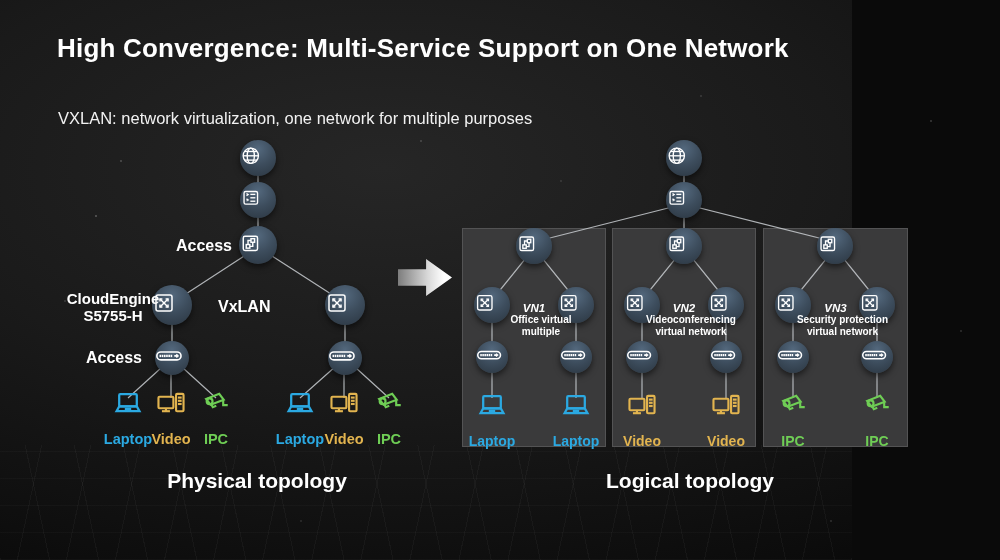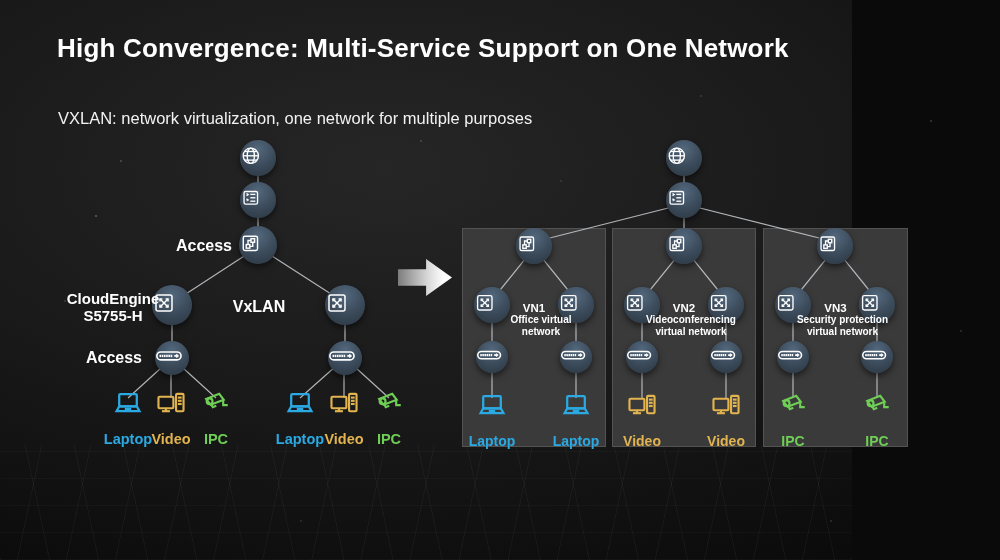--- a/index.html
+++ b/index.html
@@ -37,21 +37,21 @@
 
   .lbl { position:absolute; z-index:3; color:#fff; font-weight:bold; }
   .lbl.two-line { line-height:17px; }
 
   .device { position:absolute; z-index:3; width:56px; display:flex; flex-direction:column;
     align-items:center; gap:8px; text-align:center; }
   .device svg { width:38px; height:32px; }
   .device-label { font-size:14.5px; font-weight:bold; line-height:15px; }
 
   .vn-label { position:absolute; z-index:3; color:#fff; text-align:center; font-weight:bold; }
-  .vn-id { font-size:11.5px; line-height:12px; }
+  .vn-id { font-size:11.5px; line-height:12px;font-style:italic; }
   .vn-desc { font-size:10px; line-height:11.5px;margin-left:14px; }
 
   .arrow { position:absolute; left:398px; top:259px; width:54px; height:37px; z-index:3;
     background: linear-gradient(to right, #7d7d7d 0%, #d8d8d8 55%, #ffffff 85%);
     clip-path: polygon(0% 28%, 52% 28%, 52% 0%, 100% 50%, 52% 100%, 52% 72%, 0% 72%); }
 </style>
 </head>
 <body>
 
 <div id="canvas">
@@ -131,21 +131,21 @@
           <path d="M8 10.4V8h2.4"></path>
           <path d="M13.6 8H16v2.4"></path>
           <path d="M8 13.6V16h2.4"></path>
           <path d="M13.6 16H16v-2.4"></path>
         </svg></span>
   </div>
   <div class="lbl two-line" style="left:50px;top:290px;width:126px;text-align:center;font-size:15px">
     <div>CloudEngine</div>
     <div>S5755-H</div>
   </div>
-  <div class="lbl" style="left:218px;top:298px;width:82px;text-align:center;font-size:16px">VxLAN</div>
+  <div class="lbl" style="left:218px;top:298px;width:82px;text-align:left;font-size:16px">VxLAN</div>
 
   <div class="node access" style="left:155px;top:341px;width:34px;height:34px">
     <span><svg viewBox="0 0 24 24" fill="none" stroke="currentColor" stroke-width="1.4">
           <rect x="1.6" y="8.6" width="20.8" height="6.8" rx="3.4"></rect>
           <line x1="4.6" y1="11" x2="4.6" y2="13"></line>
           <line x1="6.5" y1="11" x2="6.5" y2="13"></line>
           <line x1="8.4" y1="11" x2="8.4" y2="13"></line>
           <line x1="10.3" y1="11" x2="10.3" y2="13"></line>
           <line x1="12.2" y1="11" x2="12.2" y2="13"></line>
           <line x1="14.1" y1="11" x2="14.1" y2="13"></line>
@@ -219,20 +219,21 @@
   <div class="device" style="left: 361px; top: 388px; color: rgb(111, 206, 85);">
     <span><svg viewBox="0 0 24 24" fill="none" stroke="currentColor" stroke-width="1.6">
           <path d="M4.6 8.2L14.4 4.4l3.4 4.4-9.8 3.8z"></path>
           <circle cx="7.2" cy="10" r="2.2"></circle>
           <path d="M8.6 12.6l1 1.8 2.6-1"></path>
           <path d="M17.4 9.4v3.4h3.4"></path>
         </svg></span>
     <div class="device-label">IPC</div>
   </div>
 
+  <div class="caption" style="left:107px;top:469px">Physical topology</div>
 
   <div class="arrow"></div>
 
   <div class="node" style="left:666px;top:140px;width:36px;height:36px">
     <span><svg viewBox="0 0 24 24" fill="none" stroke="currentColor" stroke-width="1.5">
           <circle cx="12" cy="12" r="8.5"></circle>
           <ellipse cx="12" cy="12" rx="4" ry="8.5"></ellipse>
           <line x1="3.5" y1="12" x2="20.5" y2="12"></line>
           <line x1="5" y1="7.2" x2="19" y2="7.2"></line>
           <line x1="5" y1="16.8" x2="19" y2="16.8"></line>
@@ -276,21 +277,21 @@
           <line x1="16" y1="8" x2="8" y2="16"></line>
           <path d="M8 10.4V8h2.4"></path>
           <path d="M13.6 8H16v2.4"></path>
           <path d="M8 13.6V16h2.4"></path>
           <path d="M13.6 16H16v-2.4"></path>
         </svg></span>
   </div>
   <div class="vn-label" style="left:463px;top:302px;width:142px">
     <div class="vn-id">VN1</div>
     <div class="vn-desc">Office virtual</div>
-    <div class="vn-desc">network</div>
+    <div class="vn-desc">multiple</div>
   </div>
   <div class="node access" style="left:476px;top:341px;width:32px;height:32px">
     <span><svg viewBox="0 0 24 24" fill="none" stroke="currentColor" stroke-width="1.4">
           <rect x="1.6" y="8.6" width="20.8" height="6.8" rx="3.4"></rect>
           <line x1="4.6" y1="11" x2="4.6" y2="13"></line>
           <line x1="6.5" y1="11" x2="6.5" y2="13"></line>
           <line x1="8.4" y1="11" x2="8.4" y2="13"></line>
           <line x1="10.3" y1="11" x2="10.3" y2="13"></line>
           <line x1="12.2" y1="11" x2="12.2" y2="13"></line>
           <line x1="14.1" y1="11" x2="14.1" y2="13"></line>
@@ -483,13 +484,14 @@
   <div class="device" style="left: 849px; top: 390px; color: rgb(111, 206, 85);">
     <span><svg viewBox="0 0 24 24" fill="none" stroke="currentColor" stroke-width="1.6">
           <path d="M4.6 8.2L14.4 4.4l3.4 4.4-9.8 3.8z"></path>
           <circle cx="7.2" cy="10" r="2.2"></circle>
           <path d="M8.6 12.6l1 1.8 2.6-1"></path>
           <path d="M17.4 9.4v3.4h3.4"></path>
         </svg></span>
     <div class="device-label" style="font-size:14px">IPC</div>
   </div>
 
+  <div class="caption" style="left:540px;top:469px">Logical topology</div>
 </div>
 
 </body></html>

